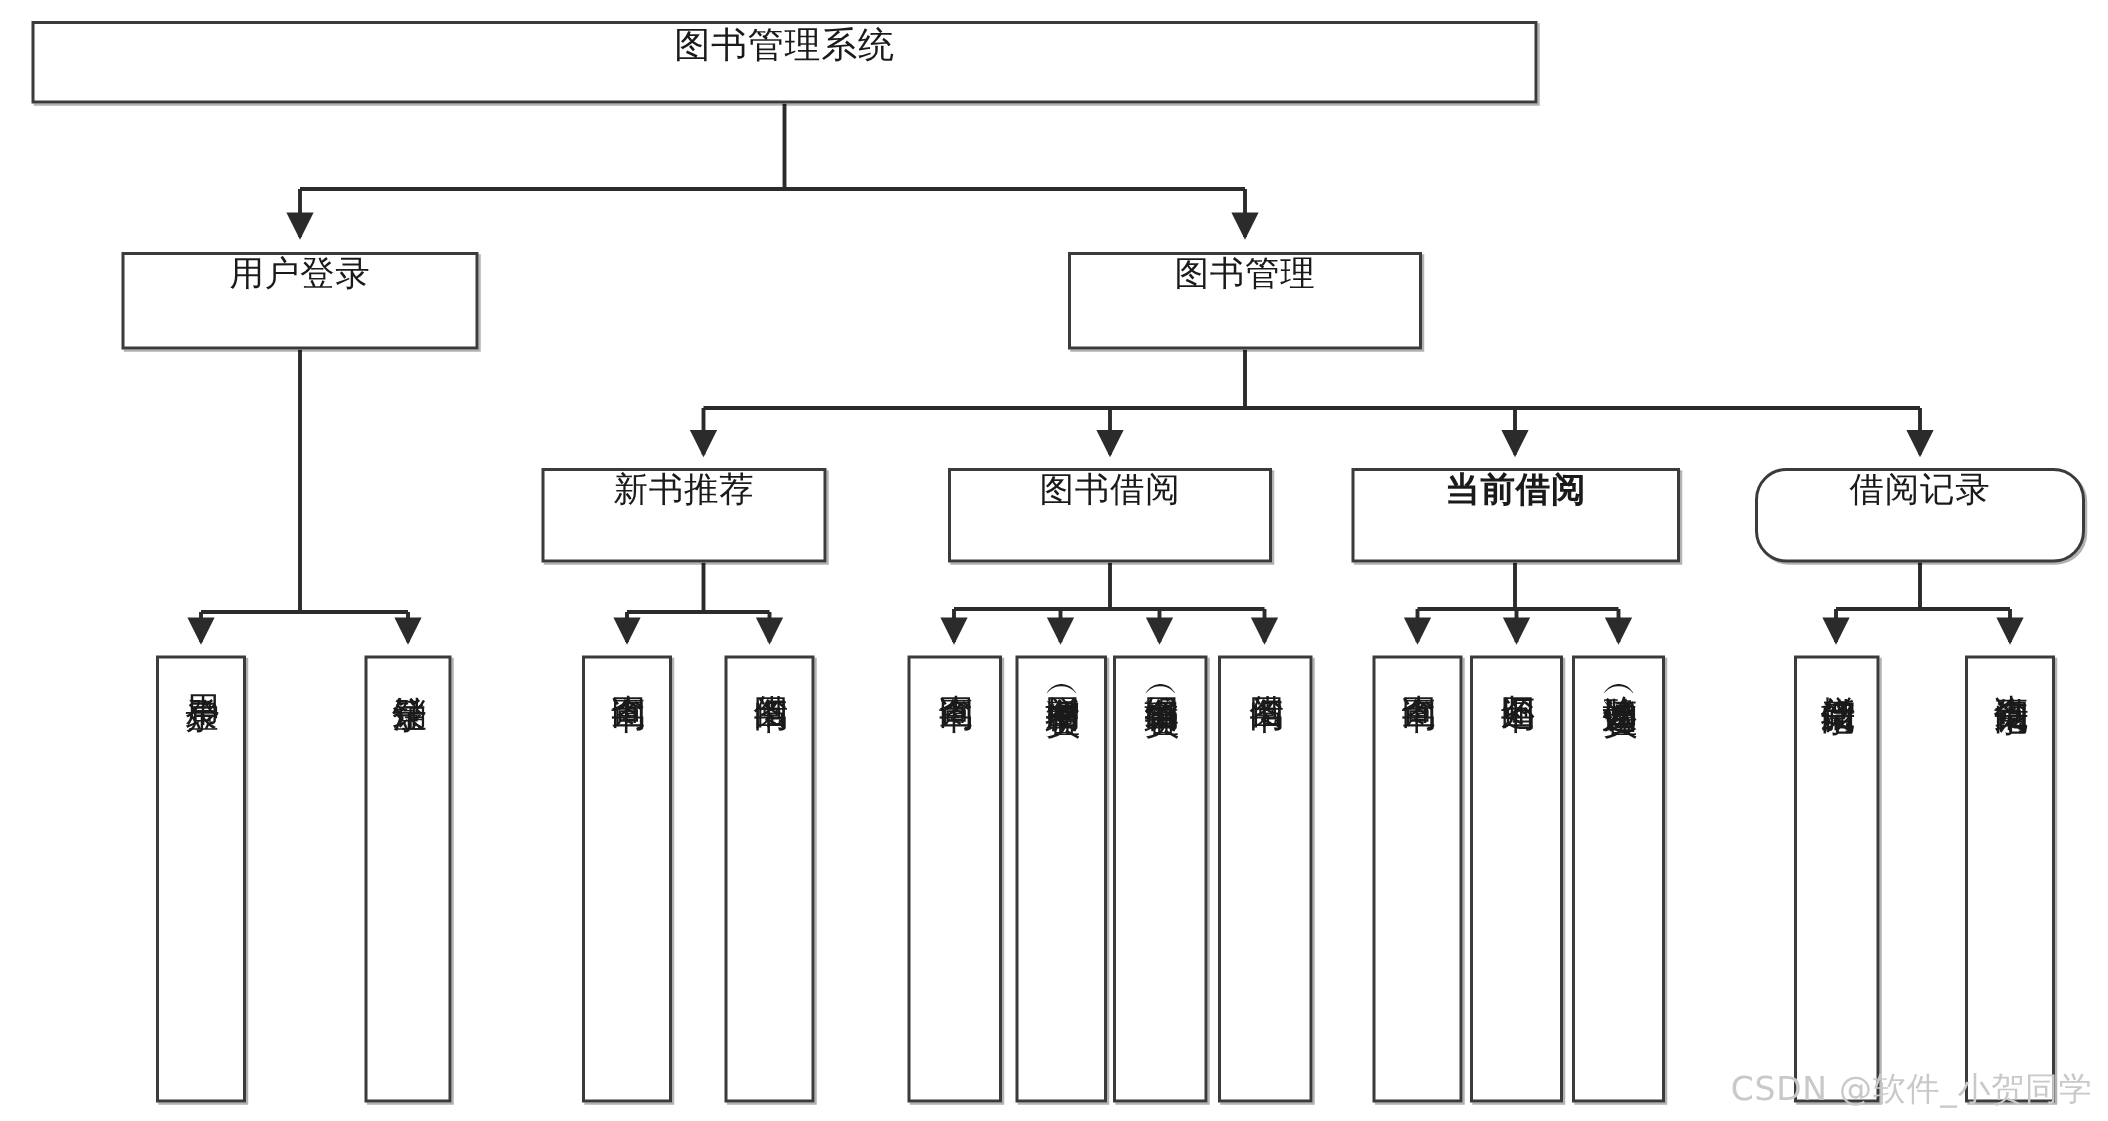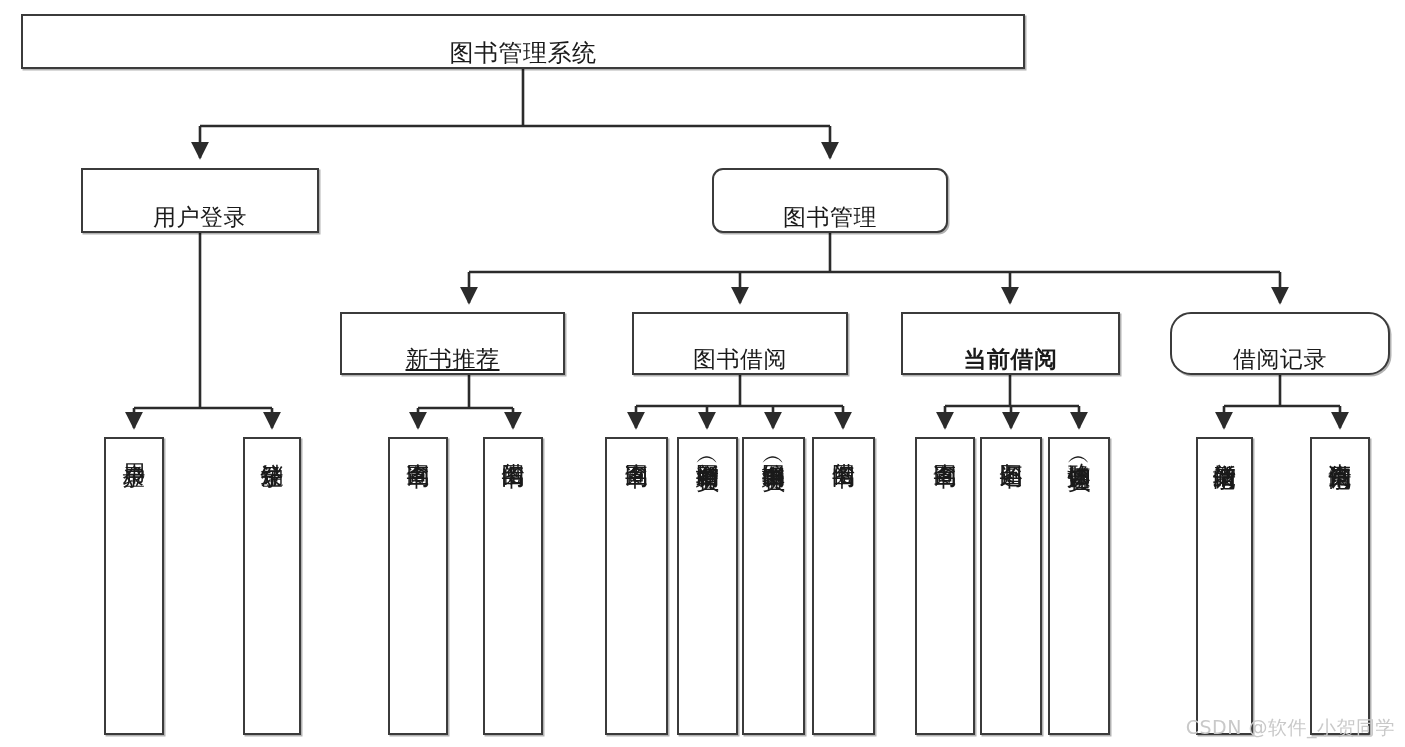--- a/index.html
+++ b/index.html
@@ -25,21 +25,21 @@
     height: 747px;
     pointer-events: none;
   }
   .node {
     position: absolute;
     box-sizing: border-box;
     background: #ffffff;
     border: 2px solid #3b3b3b;
     box-shadow: 1.5px 1.5px 0 rgba(0,0,0,0.30);
     display: flex;
-    align-items: flex-end;
+    align-items: flex-start;
     justify-content: center;
     color: #1a1a1a;
     z-index: 2;
   }
   .node .label {
     text-align: center;
     line-height: 1.18;
     white-space: nowrap;
   }
   .node.h .label {
@@ -59,21 +59,21 @@
     text-orientation: upright;
     font-size: 23px;
     letter-spacing: 1px;
     line-height: 1.0;
     white-space: nowrap;
   }
   .watermark {
     position: absolute;
     right: 10px;
     bottom: 6px;
-    font-size: 19px;
+    font-size: 22px;
     color: #c9c9c9;
     z-index: 5;
     white-space: nowrap;
     letter-spacing: 0.5px;
     margin-left: 28px;
   }
 </style>
 </head>
 <body>
 
@@ -129,25 +129,25 @@
     </g>
   </svg>
 
   <div class="node root h" style="left:21px; top:14px; width:1004px; height:55px;">
     <span class="label">图书管理系统</span>
   </div>
 
   <div class="node h" style="left:81px; top:168px; width:238px; height:65px;">
     <span class="label">用户登录</span>
   </div>
-  <div class="node h" style="left:712px; top:168px; width:236px; height:65px;border-radius:11px;">
+  <div class="node h" style="left:712px; top:168px; width:236px; height:65px;">
     <span class="label">图书管理</span>
   </div>
 
-  <div class="node h" style="left:340px; top:312px; width:225px; height:63px;text-decoration:underline;">
+  <div class="node h" style="left:361px; top:312px; width:190px; height:63px;">
     <span class="label">新书推荐</span>
   </div>
   <div class="node h" style="left:632px; top:312px; width:216px; height:63px;">
     <span class="label">图书借阅</span>
   </div>
   <div class="node h" style="left:901px; top:312px; width:219px; height:63px;font-weight:bold;">
     <span class="label">当前借阅</span>
   </div>
   <div class="node h" style="left:1170px; top:312px; width:220px; height:63px;border-radius:21px;">
     <span class="label">借阅记录</span>

